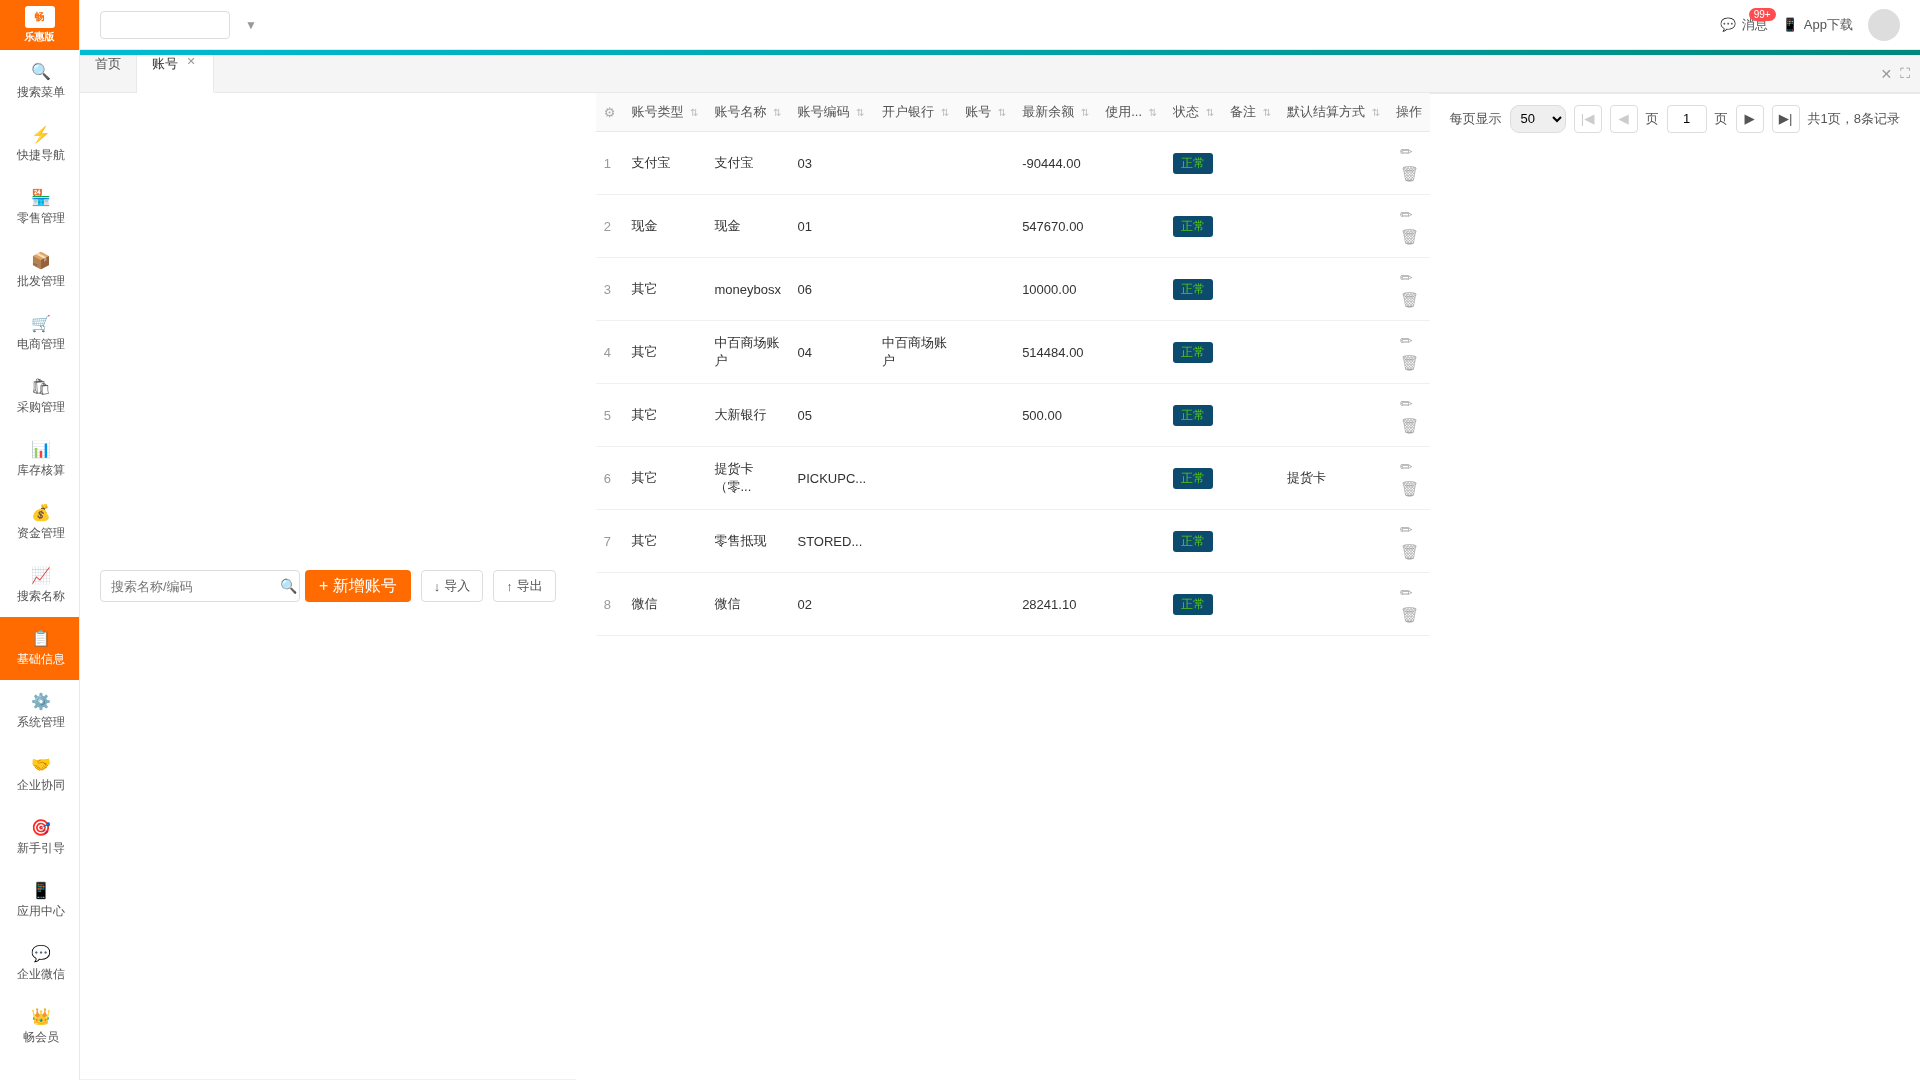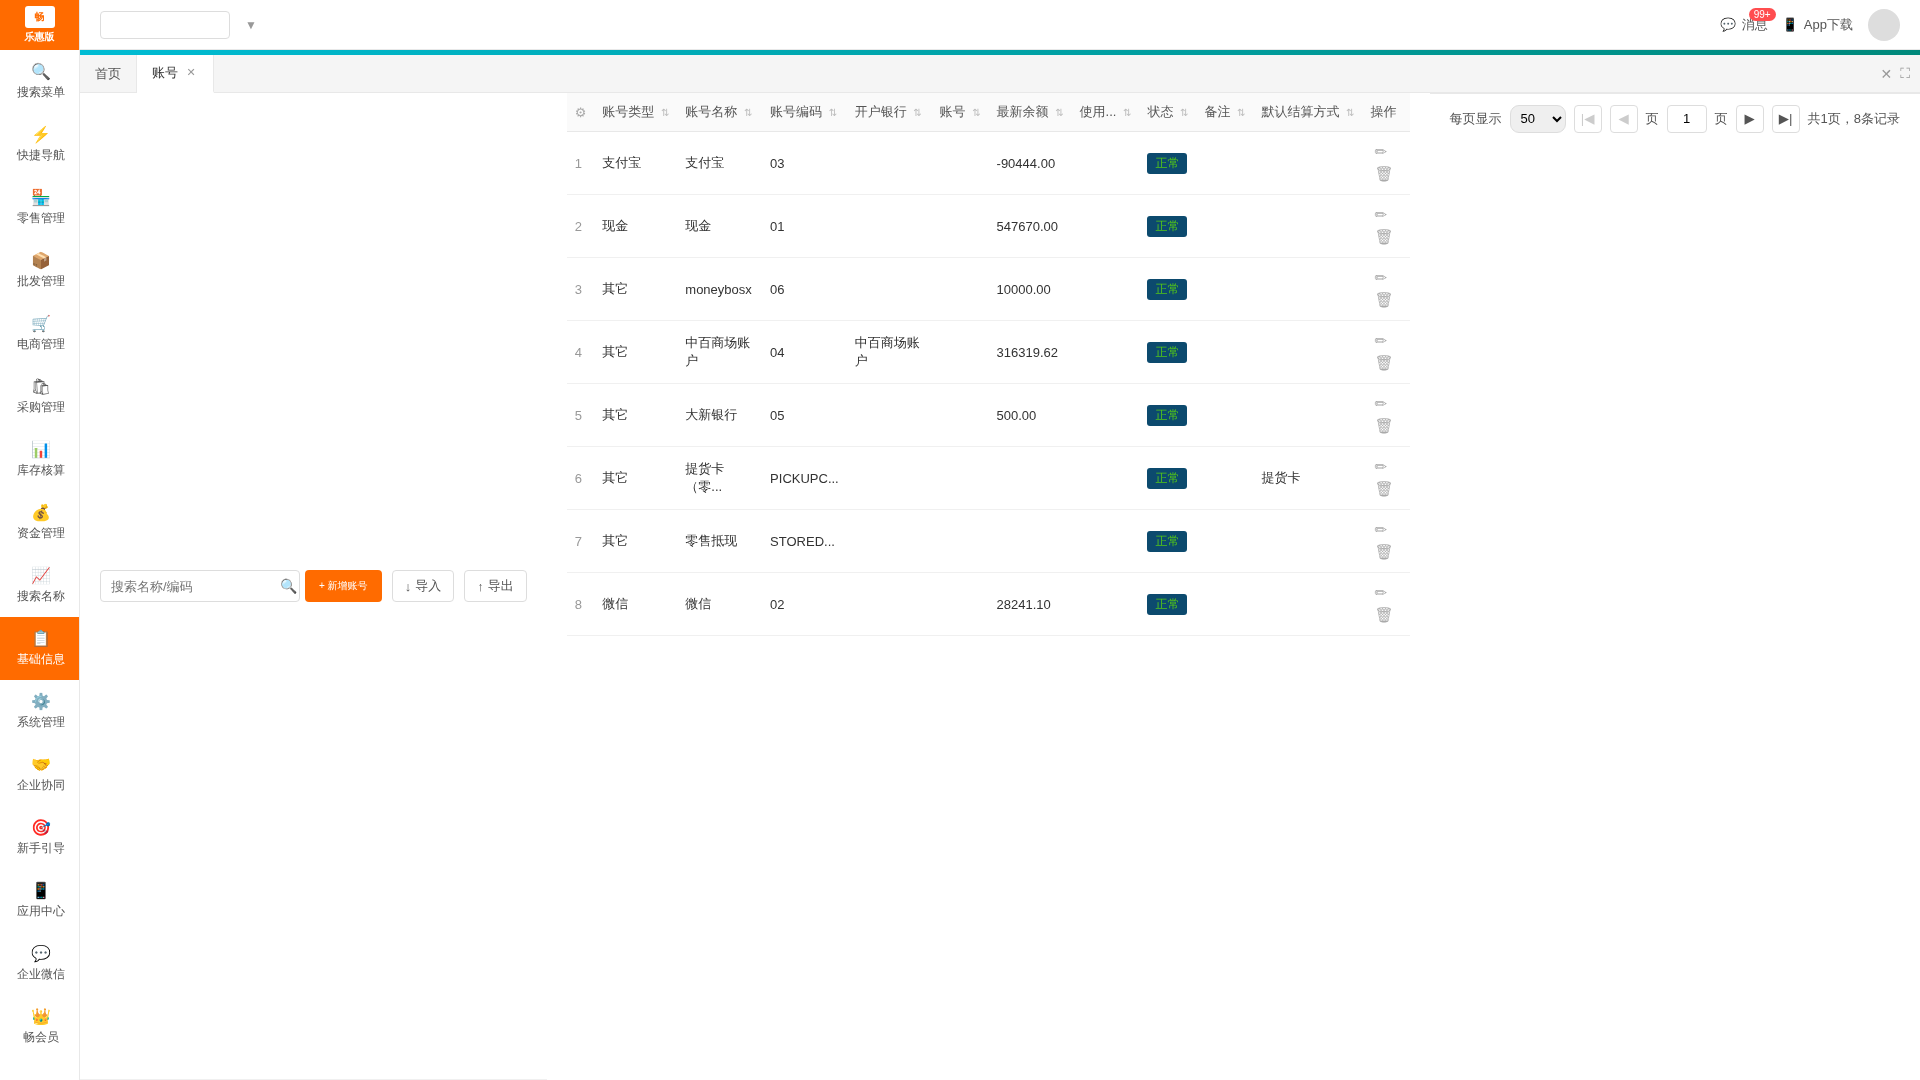--- a/index.html
+++ b/index.html
@@ -133,21 +133,21 @@
       height: 38px;
       background: #f5f5f5;
       display: flex;
       align-items: center;
       padding: 0 0;
       border-bottom: 1px solid #e8e8e8;
     }
     .tab {
       height: 38px;
       display: flex;
-      align-items: center;
+      align-items: flex-start;
       padding: 0 15px;
       gap: 6px;
       cursor: pointer;
       font-size: 13px;
       color: #555;
       border-right: 1px solid #e8e8e8;
       font-family: Liberation Serif, serif;
     }
     .tab.active {
       background: white;
@@ -206,21 +206,21 @@
     }
     .toolbar-right { display: flex; align-items: center; gap: 10px; }
     .btn-add {
       height: 32px;
       padding: 0 14px;
       background: #ff6b00;
       color: white;
       border: none;
       border-radius: 4px;
       cursor: pointer;
-      font-size: 10px;
+      font-size: 16px;
       display: flex;
       align-items: center;
       gap: 4px;
     }
     .btn-outline {
       height: 32px;
       padding: 0 12px;
       background: white;
       color: #555;
       border: 1px solid #ddd;
@@ -530,21 +530,21 @@
         <button class="action-btn">🗑</button>
       </td>
     </tr>
             <tr>
       <td class="row-num">4</td>
       <td>其它</td>
       <td>中百商场账户</td>
       <td>04</td>
       <td>中百商场账户</td>
       <td></td>
-      <td>316319.62</td>
+      <td>514484.00</td>
       <td></td>
       <td><span class="status-badge">正常</span></td>
       <td></td>
       <td></td>
       <td>
         <button class="action-btn">✏</button>
         <button class="action-btn">🗑</button>
       </td>
     </tr>
             <tr>

